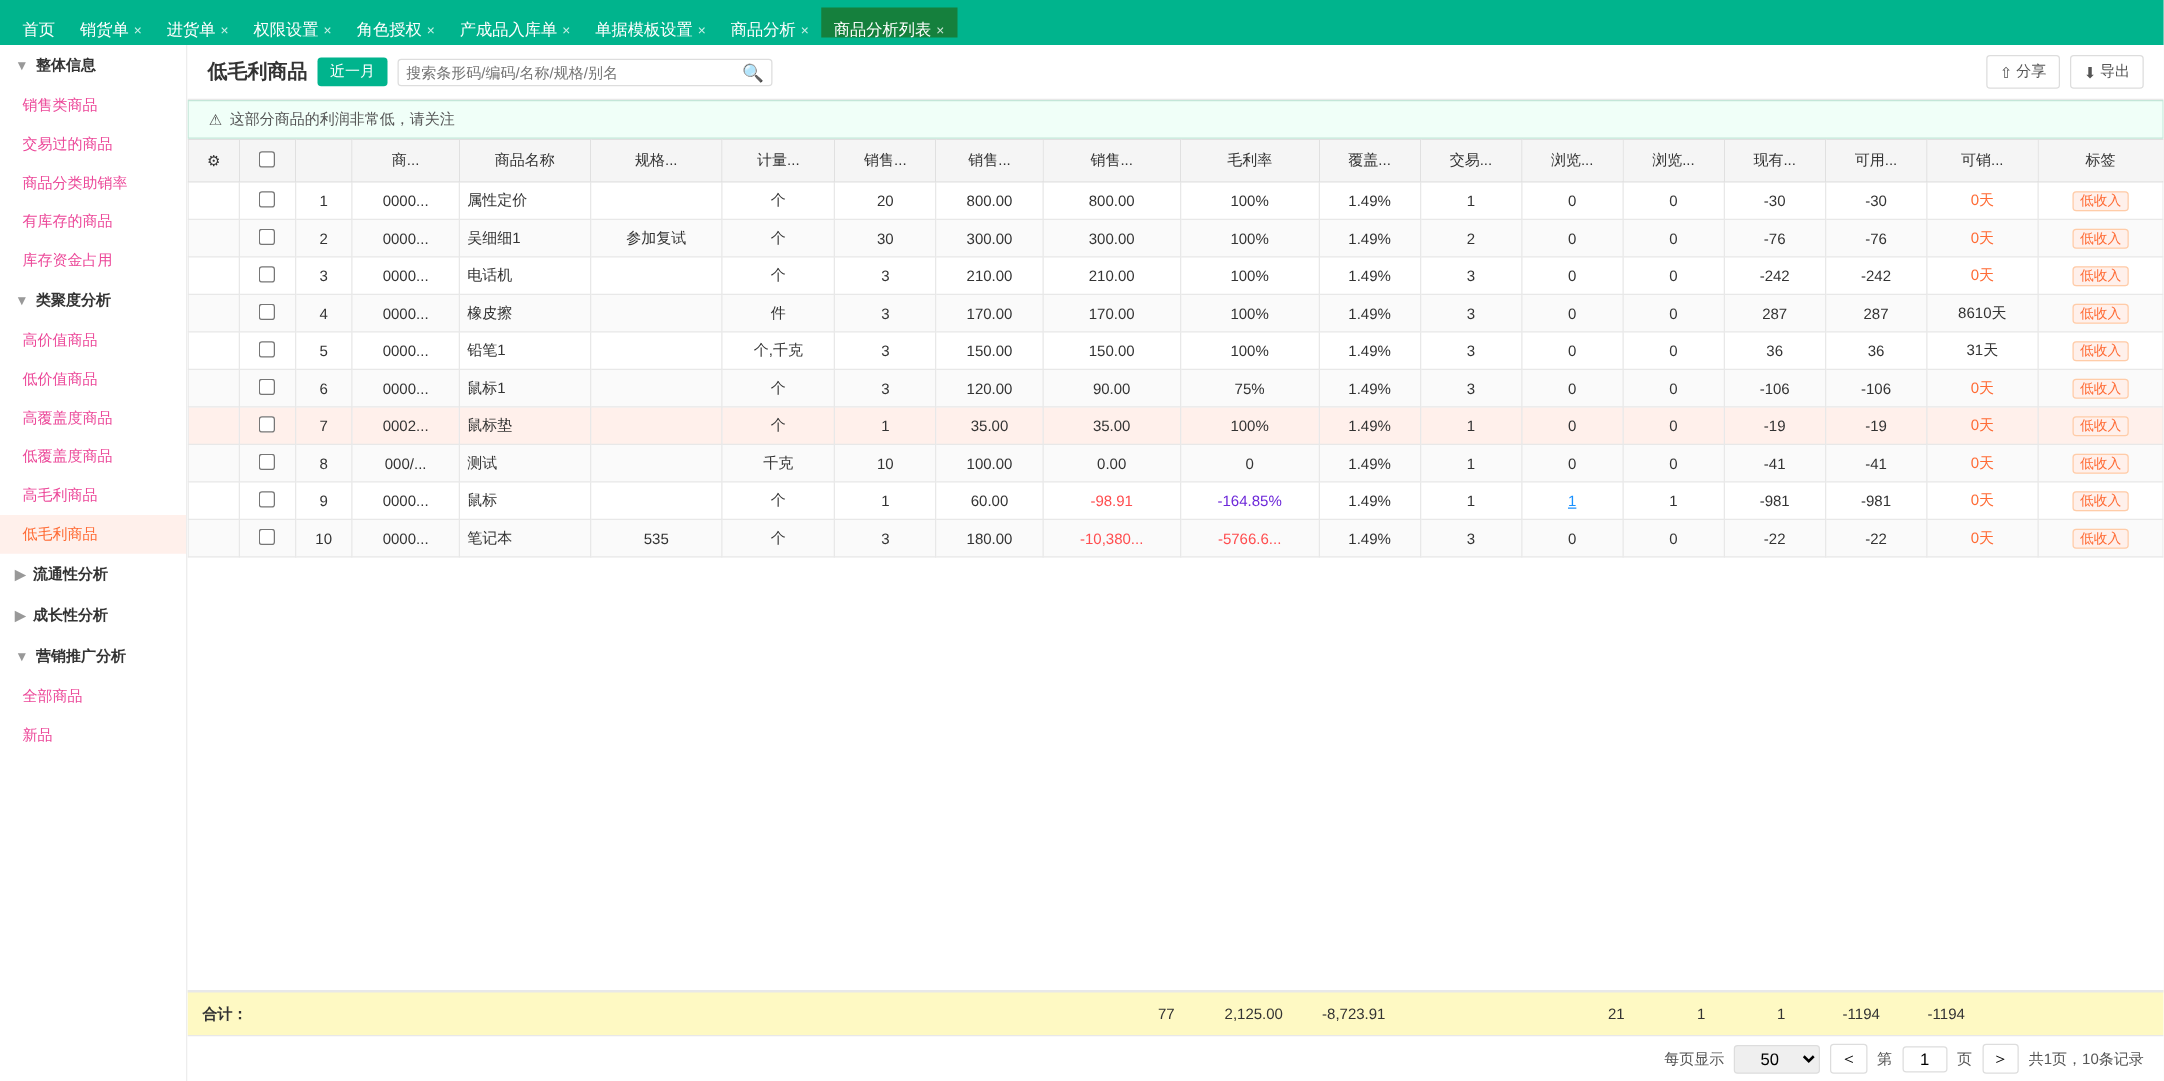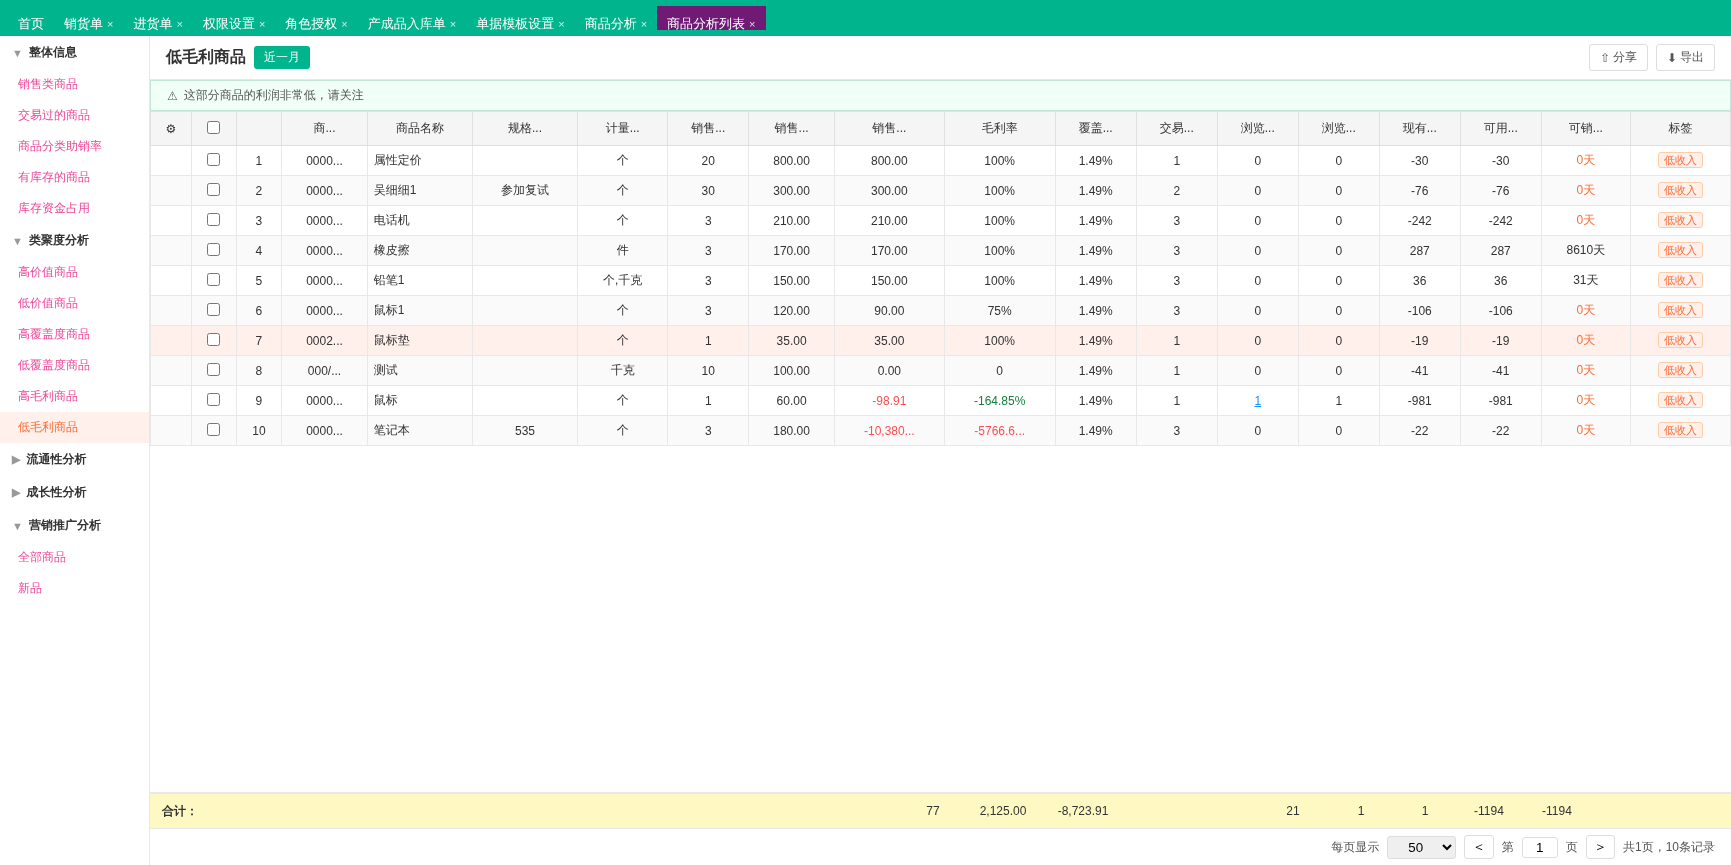--- a/index.html
+++ b/index.html
@@ -15,21 +15,21 @@
       color: #fff;
     }
     .top-nav .nav-item {
       padding: 0 10px;
       height: 24px;
       line-height: 36px;
       cursor: pointer;
       font-size: 13px;
       white-space: nowrap;
     }
-    .top-nav .nav-item.active { background: #701a75; }
+    .top-nav .nav-item.active { background: #15803d; }
     .top-nav .nav-item .close-x { margin-left: 4px; font-size: 11px; opacity: 0.8; }
 
     
     .main-layout {
       display: flex;
       height: calc(100vh - 36px);
     }
 
     
     .sidebar {
@@ -300,20 +300,24 @@
     </div>
     <div class="sidebar-item">全部商品</div>
     <div class="sidebar-item">新品</div>
   </aside>
 
   <div class="content-area">
 
     <div class="page-header">
       <span class="page-title">低毛利商品</span>
       <button class="filter-btn">近一月</button>
+      <div class="search-box">
+        <input type="text" placeholder="搜索条形码/编码/名称/规格/别名" style="">
+        <span style="color:#aaa; font-size:14px;">🔍</span>
+      </div>
       <div class="header-actions">
         <button class="action-btn">
           <span>⇧</span>
           <span>分享</span>
         </button>
         <button class="action-btn">
           <span>⬇</span>
           <span>导出</span>
         </button>
       </div>
@@ -522,21 +526,21 @@
       <td></td>
       <td><input type="checkbox" style=""></td>
       <td>9</td>
       <td>0000...</td>
       <td class="text-left">鼠标</td>
       <td></td>
       <td>个</td>
       <td>1</td>
       <td>60.00</td>
       <td style="color:#ff4d4f;">-98.91</td>
-      <td style="color:#15803d;">-164.85%</td>
+      <td style="color:#6d28d9;">-164.85%</td>
       <td>1.49%</td>
       <td>1</td>
       <td><span class="link-text">1</span></td>
       <td>1</td>
       <td>-981</td>
       <td>-981</td>
       <td style="color:#ff6b35;">0天</td>
       <td><span class="tag-low-income">低收入</span></td>
     </tr>
             <tr>

